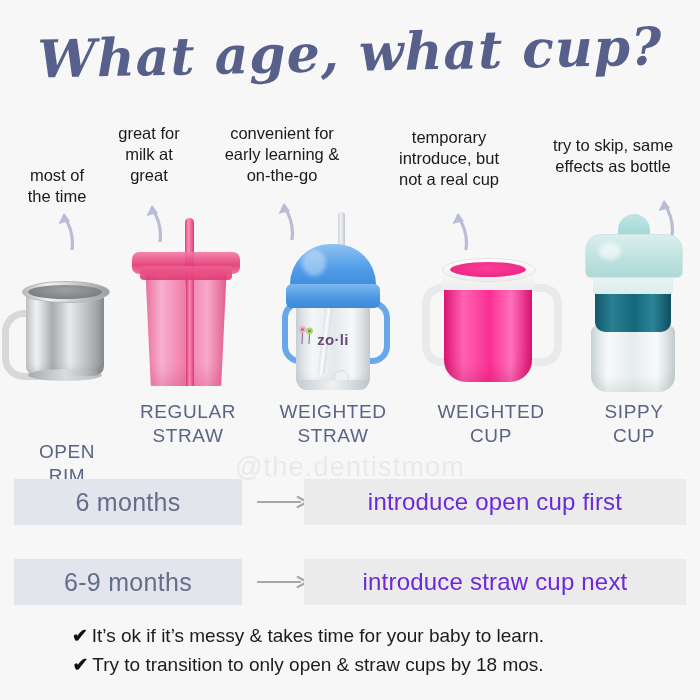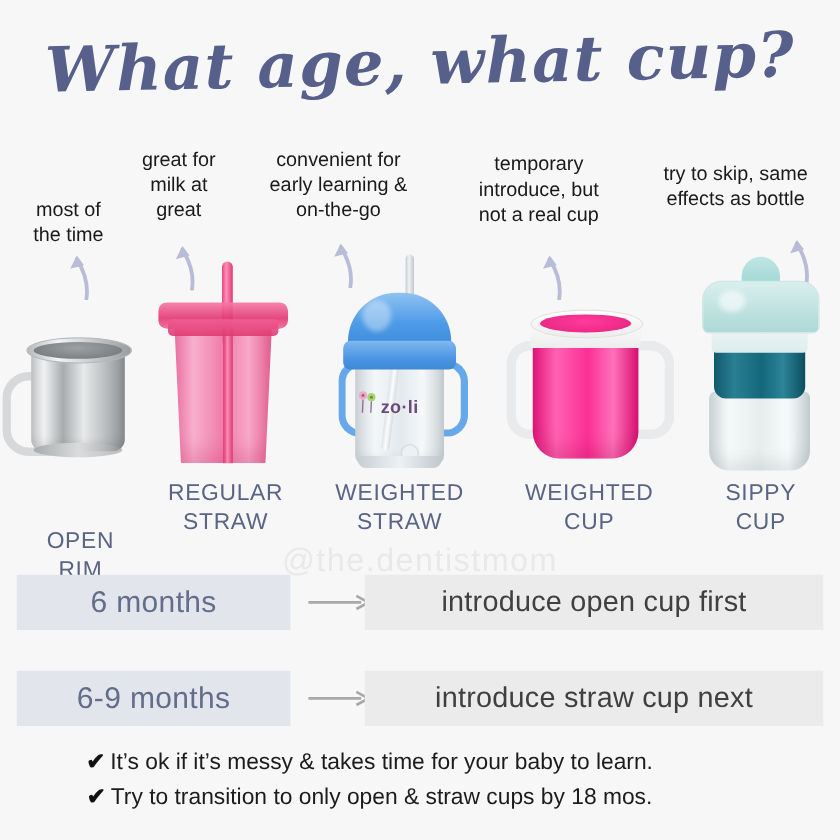--- a/index.html
+++ b/index.html
@@ -246,21 +246,21 @@
     font-size:25px;color:#636d8c;letter-spacing:.3px;
   }
   .agearrow{
     position:absolute;left:236px;top:0;width:66px;height:46px;
     display:flex;align-items:center;justify-content:center;
   }
   .agetext{
     position:absolute;left:290px;top:0;width:382px;height:46px;
     background:#ebebec;
     display:flex;align-items:center;justify-content:center;
-    font-size:24px;color:#404040;letter-spacing:.2px;
+    font-size:24px;color:#6d28d9;letter-spacing:.2px;
   }
 
   
   .tips{
     position:absolute;left:0;top:622px;width:616px;text-align:center;
   }
   .tip{
     font-size:19px;line-height:1.52;color:#1c1c1c;
     font-family:"Liberation Sans", sans-serif;
     white-space:nowrap;

